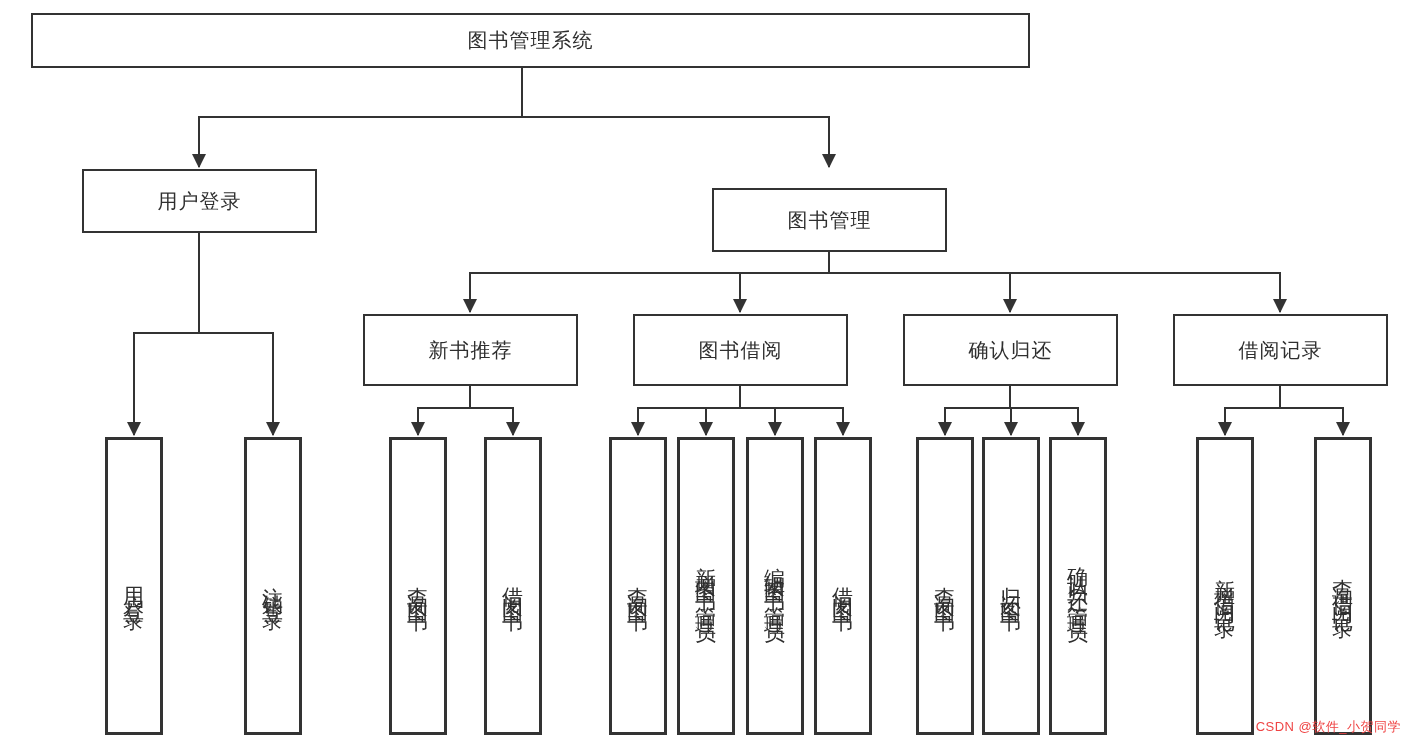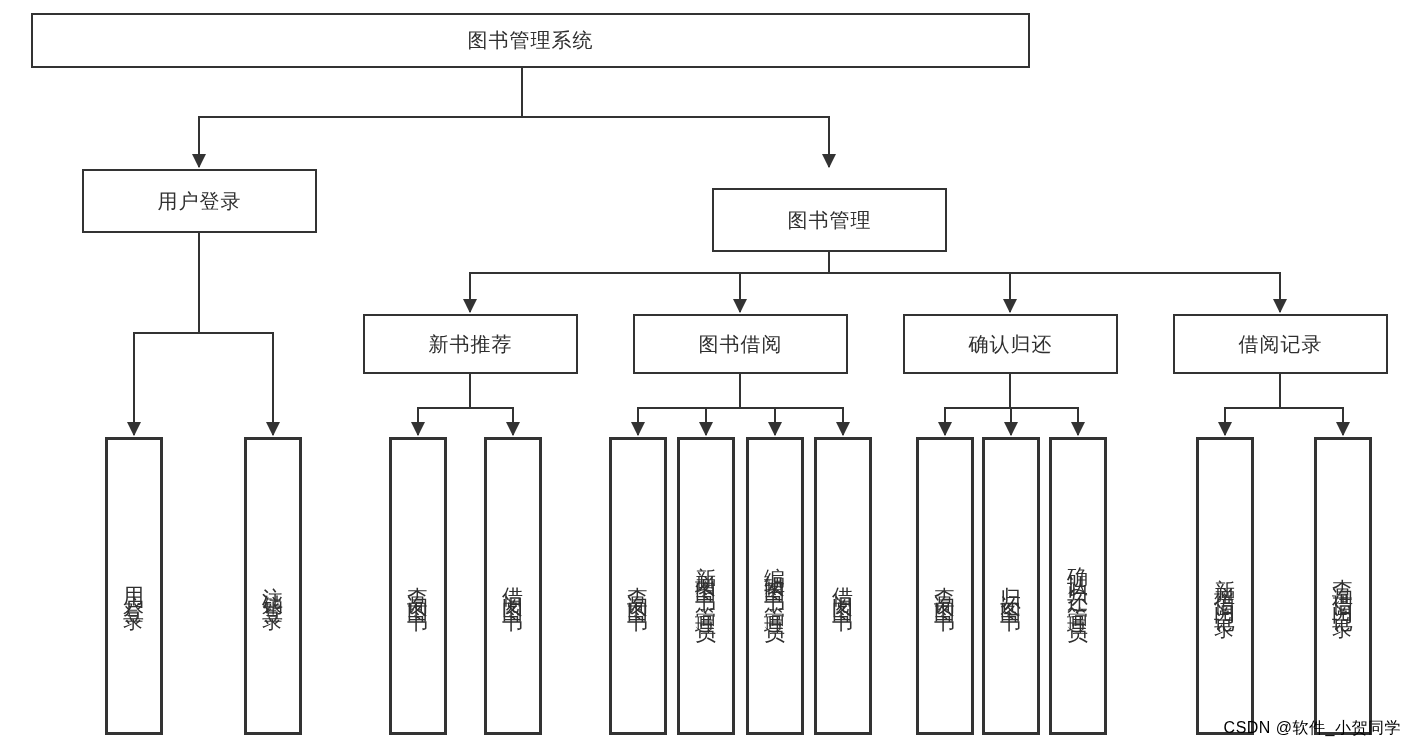--- a/index.html
+++ b/index.html
@@ -41,32 +41,32 @@
   #connectors line, #connectors path.l {
     stroke: #333333;
     stroke-width: 2;
     fill: none;
     stroke-linecap: square;
   }
   #watermark {
     position: absolute;
     top: 718px;
     right: 4px;
-    font-size: 16px;
-    color: #000000;
+    font-size: 13px;
+    color: #ef4444;
     z-index: 3;
     letter-spacing: 0.5px;
     white-space: nowrap;
   }
   
   #node-root            { left: 22px;   top: 13px;  width: 999px; height: 55px; margin-left: 9px; }
   #node-user-login      { left: 82px;   top: 169px; width: 235px; height: 64px; }
   #node-book-management { left: 712px;  top: 169px; width: 235px; height: 64px; margin-top: 19px; }
   
-  .l3 { top: 314px; height: 60px; width: 215px; }
+  .l3 { top: 314px; height: 72px; width: 215px; }
   #node-new-book-recommend { left: 363px; }
   #node-book-borrowing     { left: 633px; }
   #node-current-borrowing  { left: 903px; }
   #node-borrowing-records  { left: 1173px; }
   
   .leaf { top: 437px; height: 298px; width: 58px; }
   #leaf-0  { left: 105px;  }
   #leaf-1  { left: 244px;  }
   #leaf-2  { left: 389px;  }
   #leaf-3  { left: 484px;  }

